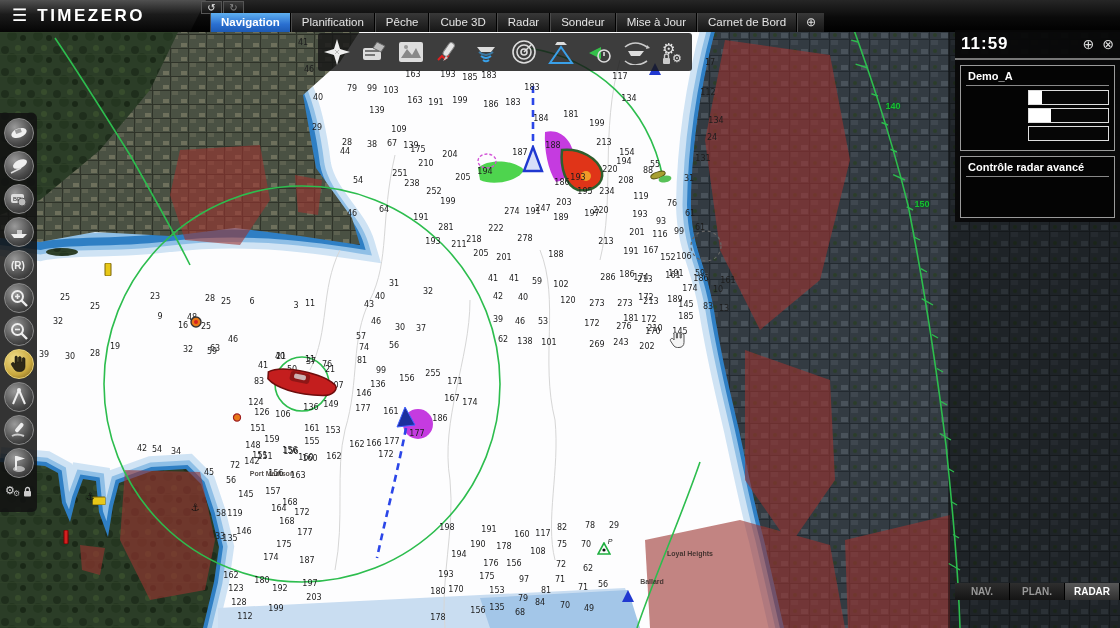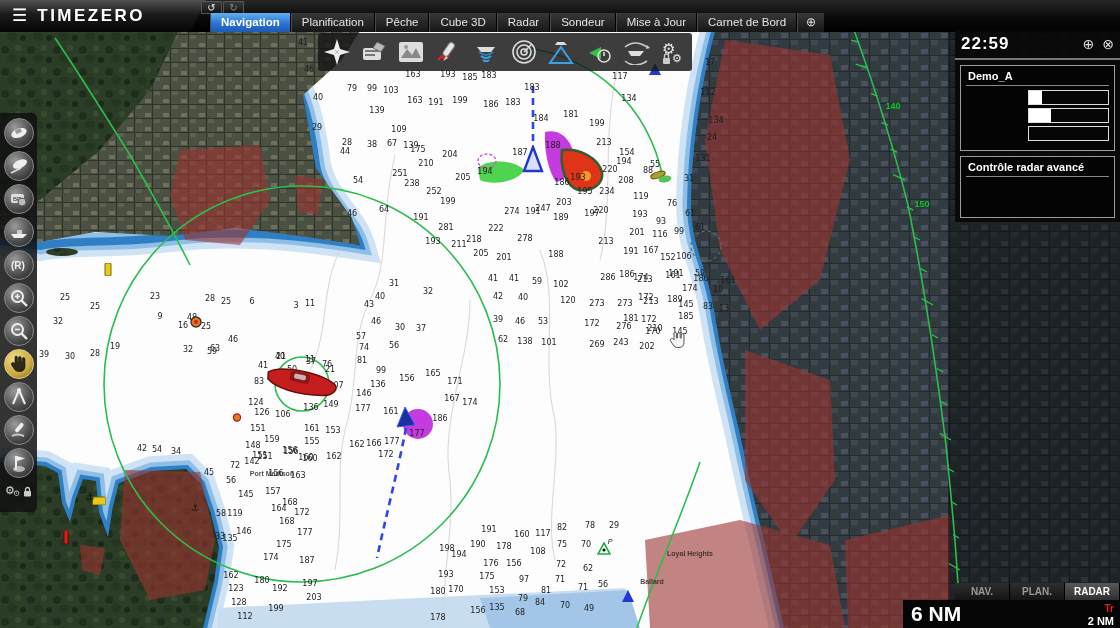--- a/index.html
+++ b/index.html
@@ -359,21 +359,21 @@
       <span class="snd" style="left: 364px; top: 347px;">74</span>
       <span class="snd" style="left: 394px; top: 345px;">56</span>
       <span class="snd" style="left: 311px; top: 361px;">37</span>
       <span class="snd" style="left: 327px; top: 364px;">76</span>
       <span class="snd" style="left: 362px; top: 360px;">81</span>
       <span class="snd" style="left: 381px; top: 370px;">99</span>
       <span class="snd" style="left: 336px; top: 385px;">107</span>
       <span class="snd" style="left: 378px; top: 384px;">136</span>
       <span class="snd" style="left: 364px; top: 393px;">146</span>
       <span class="snd" style="left: 407px; top: 378px;">156</span>
-      <span class="snd" style="left: 433px; top: 373px;">165</span>
+      <span class="snd" style="left: 433px; top: 373px;">255</span>
       <span class="snd" style="left: 455px; top: 381px;">171</span>
       <span class="snd" style="left: 452px; top: 398px;">167</span>
       <span class="snd" style="left: 470px; top: 402px;">174</span>
       <span class="snd" style="left: 363px; top: 408px;">177</span>
       <span class="snd" style="left: 263px; top: 365px;">41</span>
       <span class="snd" style="left: 259px; top: 381px;">83</span>
       <span class="snd" style="left: 281px; top: 356px;">21</span>
       <span class="snd" style="left: 256px; top: 402px;">124</span>
       <span class="snd" style="left: 262px; top: 412px;">126</span>
       <span class="snd" style="left: 283px; top: 414px;">106</span>
@@ -388,21 +388,21 @@
       <span class="snd" style="left: 272px; top: 439px;">159</span>
       <span class="snd" style="left: 312px; top: 441px;">155</span>
       <span class="snd" style="left: 291px; top: 451px;">156</span>
       <span class="snd" style="left: 265px; top: 456px;">151</span>
       <span class="snd" style="left: 310px; top: 458px;">160</span>
       <span class="snd" style="left: 334px; top: 456px;">162</span>
       <span class="snd" style="left: 357px; top: 444px;">162</span>
       <span class="snd" style="left: 374px; top: 443px;">166</span>
       <span class="snd" style="left: 392px; top: 441px;">177</span>
       <span class="snd" style="left: 386px; top: 454px;">172</span>
-      <span class="snd" style="left: 447px; top: 548px;">198</span>
+      <span class="snd" style="left: 447px; top: 527px;">198</span>
       <span class="snd" style="left: 489px; top: 529px;">191</span>
       <span class="snd" style="left: 522px; top: 534px;">160</span>
       <span class="snd" style="left: 543px; top: 533px;">117</span>
       <span class="snd" style="left: 562px; top: 527px;">82</span>
       <span class="snd" style="left: 590px; top: 525px;">78</span>
       <span class="snd" style="left: 614px; top: 525px;">29</span>
       <span class="snd" style="left: 478px; top: 544px;">190</span>
       <span class="snd" style="left: 504px; top: 546px;">178</span>
       <span class="snd" style="left: 538px; top: 551px;">108</span>
       <span class="snd" style="left: 562px; top: 544px;">75</span>
@@ -739,21 +739,21 @@
           </svg></span>
       <span id="side-lock"><svg width="9" height="11" viewBox="0 0 9 11">
             <rect x="1" y="5" width="7" height="5.5" rx="1" fill="#ccc"></rect>
             <path d="M2.5,5 v-1.5 a2,2 0 0 1 4,0 V5" fill="none" stroke="#ccc" stroke-width="1.3"></path>
           </svg></span>
     </div>
   </div>
 
   <div id="rpanel">
     <div id="rp-head">
-      <span id="rp-time">22:59</span>
+      <span id="rp-time">11:59</span>
       <span class="rp-hbtn">⊕</span>
       <span class="rp-hbtn">⊗</span>
     </div>
     <div class="rp-box">
       <div class="rp-title">Demo_A</div>
       <div id="sliders">
           <div class="sliderrow">
             <span class="sl-label"></span>
             <span class="sl-mode"></span>
             <span class="sl-bar">
@@ -809,20 +809,13 @@
         </div>
     </div>
   </div>
 
   <div id="minitabs">
       <div class="mtab">NAV.</div>
       <div class="mtab">PLAN.</div>
       <div class="mtab active">RADAR</div>
     </div>
 
-  <div id="rangebar">
-    <span id="range-txt">6 NM</span>
-    <span id="range-side">
-      <span id="tx-txt">Tr</span><br>
-      <span id="rr-txt">2 NM</span>
-    </span>
-  </div>
 </div>
 
 </body></html>

